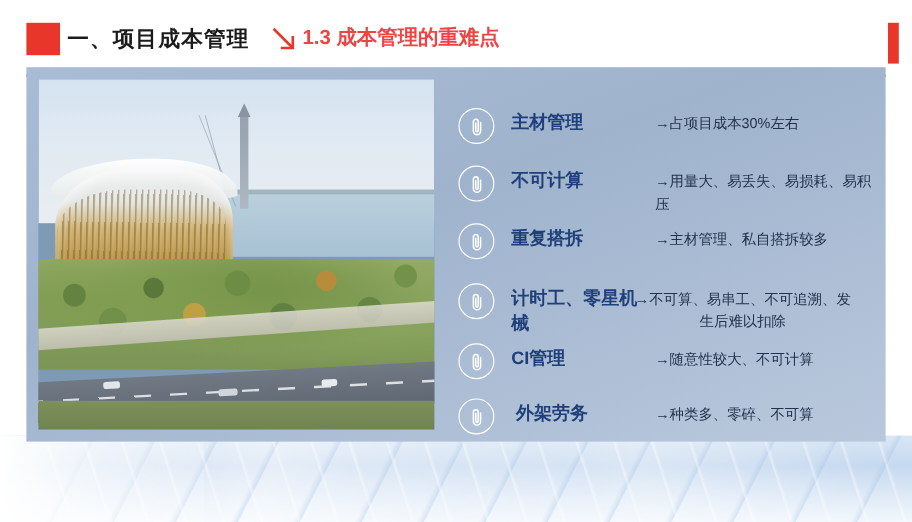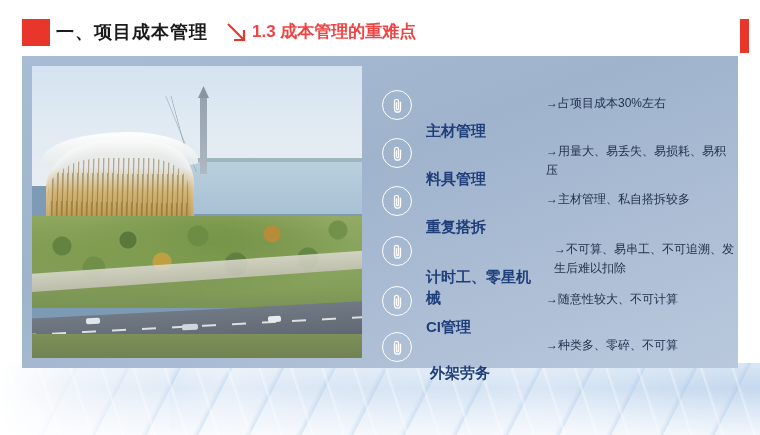--- a/index.html
+++ b/index.html
@@ -249,21 +249,20 @@
   }
   .item-label {
     position: absolute;
     left: 52px;
     top: 2px;
     width: 118px;
     font-size: 15px;
     font-weight: bold;
     color: #1f3f7a;
     line-height: 21px;
-    margin-top: 28px;
   }
   .item-desc {
     position: absolute;
     left: 172px;
     top: 4px;
     width: 182px;
     font-size: 12px;
     color: #22324d;
     line-height: 19px;
   }
@@ -324,42 +323,42 @@
         <span class="item-label">主材管理</span>
         <span class="item-desc">→占项目成本30%左右</span>
       </div>
 
       <div class="item" style="top:68px;">
         <span class="clip-icon">
           <svg width="15" height="17" viewBox="0 0 15 17">
             <path d="M10.5 5.2 L10.5 12.2 a3 3 0 0 1 -6 0 L4.5 4.4 a2 2 0 0 1 4 0 L8.5 11.8 a1 1 0 0 1 -2 0 L6.5 5.6" stroke="#ffffff" stroke-width="1.3" fill="none" stroke-linecap="round"></path>
           </svg>
         </span>
-        <span class="item-label">料具管理</span>
+        <span class="item-label">不可计算</span>
         <span class="item-desc">→用量大、易丢失、易损耗、易积压</span>
       </div>
 
       <div class="item" style="top:116px;">
         <span class="clip-icon">
           <svg width="15" height="17" viewBox="0 0 15 17">
             <path d="M10.5 5.2 L10.5 12.2 a3 3 0 0 1 -6 0 L4.5 4.4 a2 2 0 0 1 4 0 L8.5 11.8 a1 1 0 0 1 -2 0 L6.5 5.6" stroke="#ffffff" stroke-width="1.3" fill="none" stroke-linecap="round"></path>
           </svg>
         </span>
         <span class="item-label">重复搭拆</span>
         <span class="item-desc">→主材管理、私自搭拆较多</span>
       </div>
 
       <div class="item" style="top:166px;">
         <span class="clip-icon">
           <svg width="15" height="17" viewBox="0 0 15 17">
             <path d="M10.5 5.2 L10.5 12.2 a3 3 0 0 1 -6 0 L4.5 4.4 a2 2 0 0 1 4 0 L8.5 11.8 a1 1 0 0 1 -2 0 L6.5 5.6" stroke="#ffffff" stroke-width="1.3" fill="none" stroke-linecap="round"></path>
           </svg>
         </span>
         <span class="item-label">计时工、零星机械</span>
-        <span class="item-desc" style="left:180px; width:190px;">→不可算、易串工、不可追溯、发生后难以扣除</span>
+        <span class="item-desc" style="left:150px; width:190px;text-align:center;">→不可算、易串工、不可追溯、发生后难以扣除</span>
       </div>
 
       <div class="item" style="top:216px;">
         <span class="clip-icon">
           <svg width="15" height="17" viewBox="0 0 15 17">
             <path d="M10.5 5.2 L10.5 12.2 a3 3 0 0 1 -6 0 L4.5 4.4 a2 2 0 0 1 4 0 L8.5 11.8 a1 1 0 0 1 -2 0 L6.5 5.6" stroke="#ffffff" stroke-width="1.3" fill="none" stroke-linecap="round"></path>
           </svg>
         </span>
         <span class="item-label">CI管理</span>
         <span class="item-desc">→随意性较大、不可计算</span>

